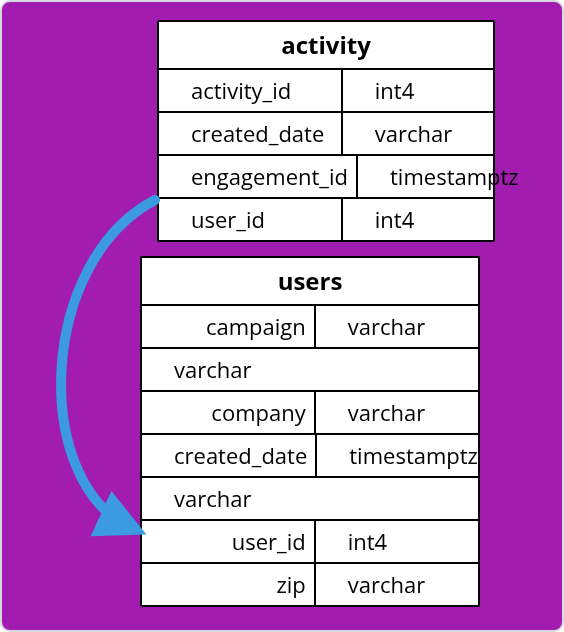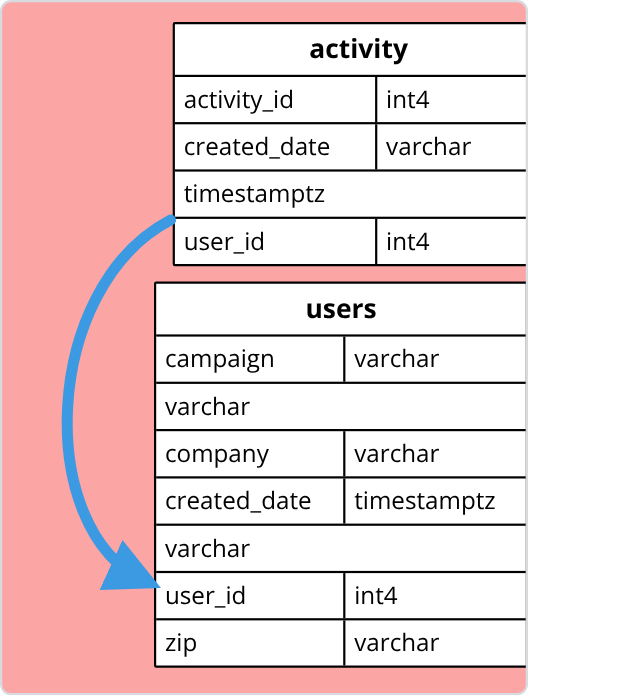--- a/index.html
+++ b/index.html
@@ -5,25 +5,25 @@
   html, body {
     margin: 0;
     padding: 0;
     width: 564px;
     height: 632px;
     font-family: "Segoe UI", "Open Sans", Arial, sans-serif;
     background: #ffffff;
   }
   .frame {
     box-sizing: border-box;
-    width: 480px;
+    width: 564px;
     height: 632px;
     border: 2px solid #d7dbe0;
     border-radius: 10px;
-    background: #fca5a5;
+    background: #a21caf;
     position: relative;
     overflow: hidden;
   }
   .db-table {
     position: absolute;
     border: 2.5px solid #000;
     border-radius: 2px;
     background: #fff;
   }
   .db-title {
@@ -39,30 +39,31 @@
   }
   .db-row:last-child {
     border-bottom: none;
   }
   .db-cell {
     font-size: 22px;
     padding: 5px 8px 6px 8px;
     color: #000;
     box-sizing: border-box;
     white-space: nowrap;
+    margin-left: 24px;
   }
   .db-cell.col-name {
     border-right: 2.5px solid #000;
   }
   
   #tbl-activity { left: 155px; top: 18px; width: 334px; }
   #tbl-activity .col-name { width: 184px; }
   #tbl-activity .col-type { width: 145px; }
   #tbl-users { left: 138px; top: 254px; width: 336px; }
-  #tbl-users .col-name { width: 172px; }
+  #tbl-users .col-name { width: 172px; text-align: right; }
   #tbl-users .col-type { width: 159px; }
   .arrow-svg {
     position: absolute;
     left: 0;
     top: 0;
     pointer-events: none;
   }
 </style>
 </head>
 <body>
@@ -73,20 +74,21 @@
     <div class="db-title">activity</div>
     <div class="db-row">
       <div class="db-cell col-name">activity_id</div>
       <div class="db-cell col-type">int4</div>
     </div>
     <div class="db-row">
       <div class="db-cell col-name">created_date</div>
       <div class="db-cell col-type">varchar</div>
     </div>
     <div class="db-row">
+      <div class="db-cell col-name">engagement_id</div>
       <div class="db-cell col-type">timestamptz</div>
     </div>
     <div class="db-row">
       <div class="db-cell col-name">user_id</div>
       <div class="db-cell col-type">int4</div>
     </div>
   </div>
 
   <div id="tbl-users" class="db-table">
     <div class="db-title">users</div>

